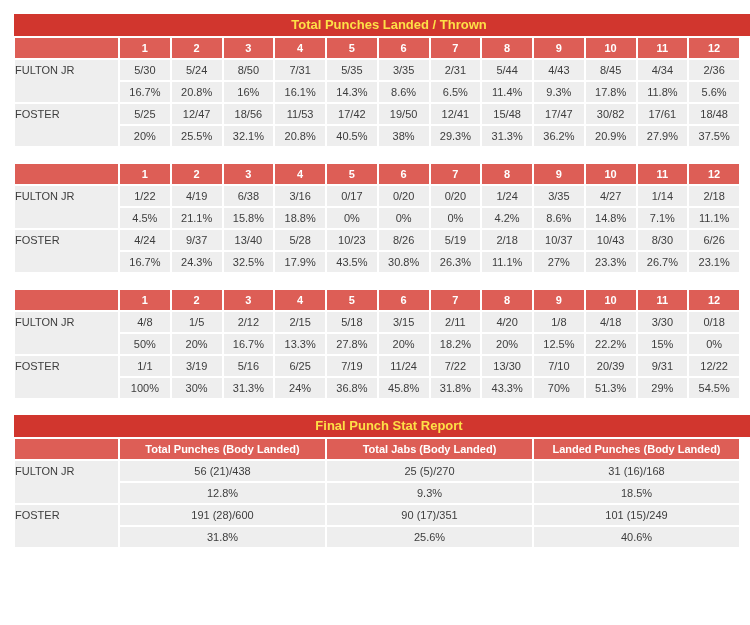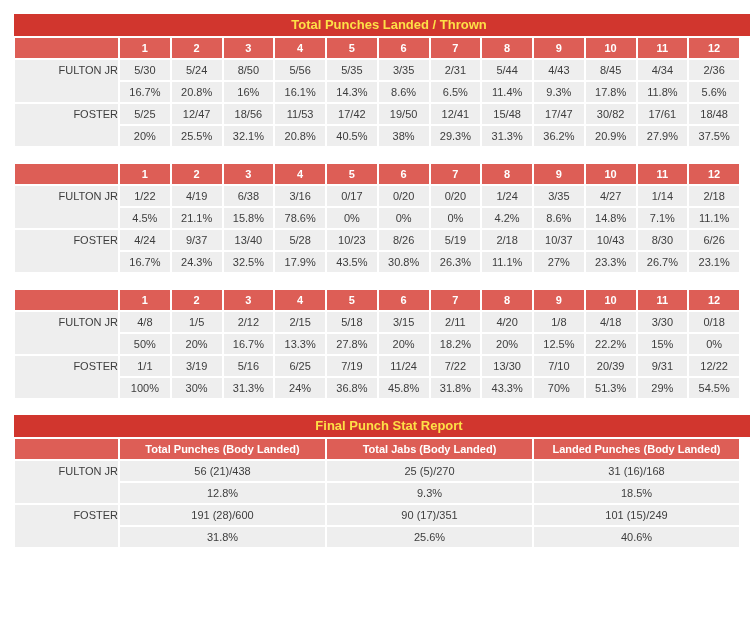--- a/index.html
+++ b/index.html
@@ -45,21 +45,21 @@
     color: var(--cell-text, #3d3d3d);
     text-align: center;
     border: 1px solid #ffffff;
     padding: 0;
     overflow: hidden; white-space: nowrap;
   }
   td.name {
     background: var(--cell-bg, #eeeeee);
     font-size: 11px;
     color: var(--cell-text, #3d3d3d);
-    text-align: right;
+    text-align: left;
     border: 1px solid #ffffff;
     vertical-align: top;
     padding: 0;
     line-height: 21px;
     overflow: hidden; white-space: nowrap;
   }
 </style>
 </head>
 <body>
 
@@ -98,21 +98,21 @@
             <th class="colhead">11</th>
             <th class="colhead">12</th>
           </tr>
         </thead>
         <tbody>
           <tr>
             <td class="name" rowspan="2">FULTON JR</td>
             <td class="val">5/30</td>
             <td class="val">5/24</td>
             <td class="val">8/50</td>
-            <td class="val">5/56</td>
+            <td class="val">7/31</td>
             <td class="val">5/35</td>
             <td class="val">3/35</td>
             <td class="val">2/31</td>
             <td class="val">5/44</td>
             <td class="val">4/43</td>
             <td class="val">8/45</td>
             <td class="val">4/34</td>
             <td class="val">2/36</td>
           </tr>
           <tr>
@@ -208,21 +208,21 @@
             <td class="val">1/24</td>
             <td class="val">3/35</td>
             <td class="val">4/27</td>
             <td class="val">1/14</td>
             <td class="val">2/18</td>
           </tr>
           <tr>
             <td class="val">4.5%</td>
             <td class="val">21.1%</td>
             <td class="val">15.8%</td>
-            <td class="val">78.6%</td>
+            <td class="val">18.8%</td>
             <td class="val">0%</td>
             <td class="val">0%</td>
             <td class="val">0%</td>
             <td class="val">4.2%</td>
             <td class="val">8.6%</td>
             <td class="val">14.8%</td>
             <td class="val">7.1%</td>
             <td class="val">11.1%</td>
           </tr>
           <tr>

